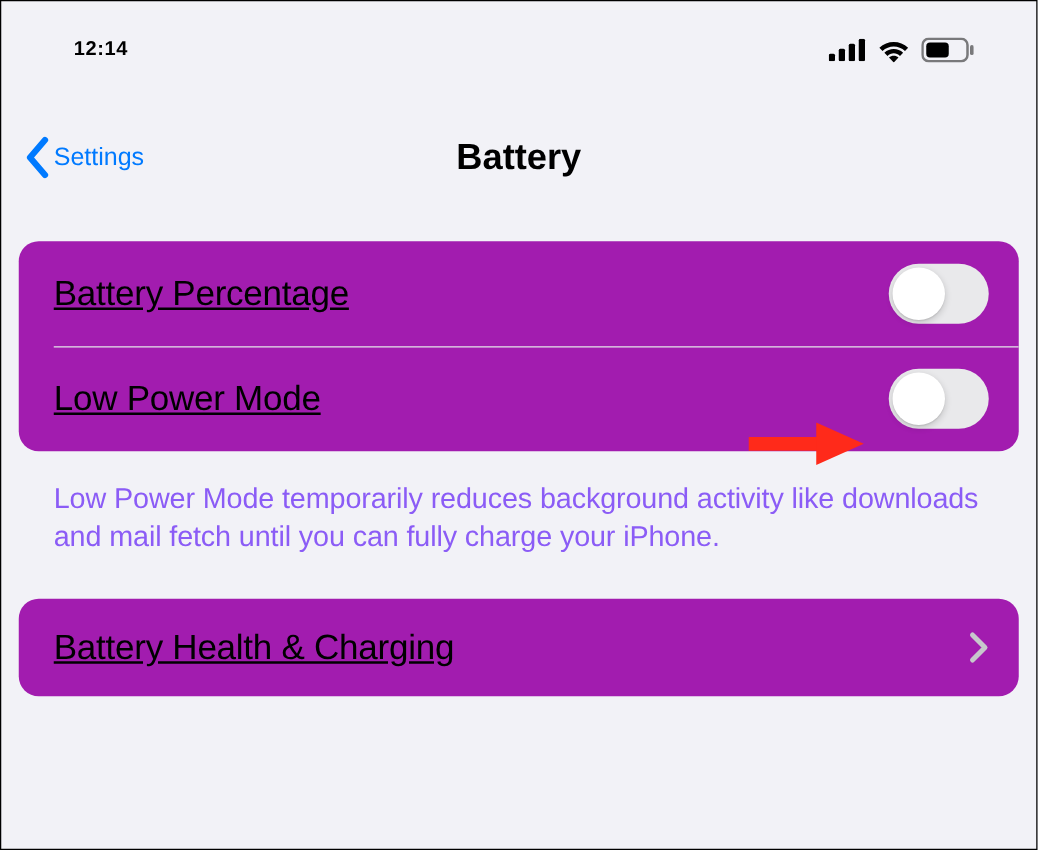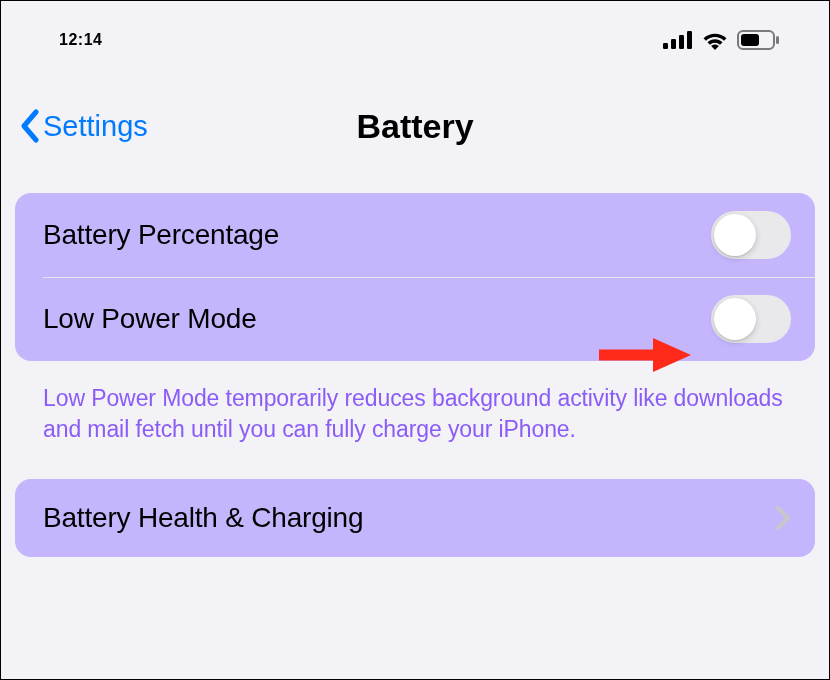--- a/index.html
+++ b/index.html
@@ -43,46 +43,47 @@
     .nav-header {
       display: flex;
       align-items: center;
       padding: 48px 18px 20px 18px;
       position: relative;
     }
     .back-button {
       display: flex;
       align-items: center;
       color: #007aff;
-      font-size: 29px;
+      font-size: 20px;
       font-weight: 400;
       cursor: pointer;
       gap: 2px;
     }
     .back-chevron svg {
       display: block;
     }
     .page-title {
       position: absolute;
       left: 50%;
       transform: translateX(-50%);
-      font-size: 34px;
+      font-size: 29px;
       font-weight: 600;
       color: #000;
     }
     
     
     .content {
       padding: 30px 14px 0 14px;
     }
     .group {
-      background: #c4b5fd;
+      background: #a21caf;
       border-radius: 16px;
       overflow: hidden;
       margin-bottom: 14px;
+      text-decoration: underline;
     }
     .row {
       display: flex;
       align-items: center;
       justify-content: space-between;
       padding: 18px 24px 18px 28px;
       min-height: 78px;
       position: relative;
     }
     .row + .row::before {

